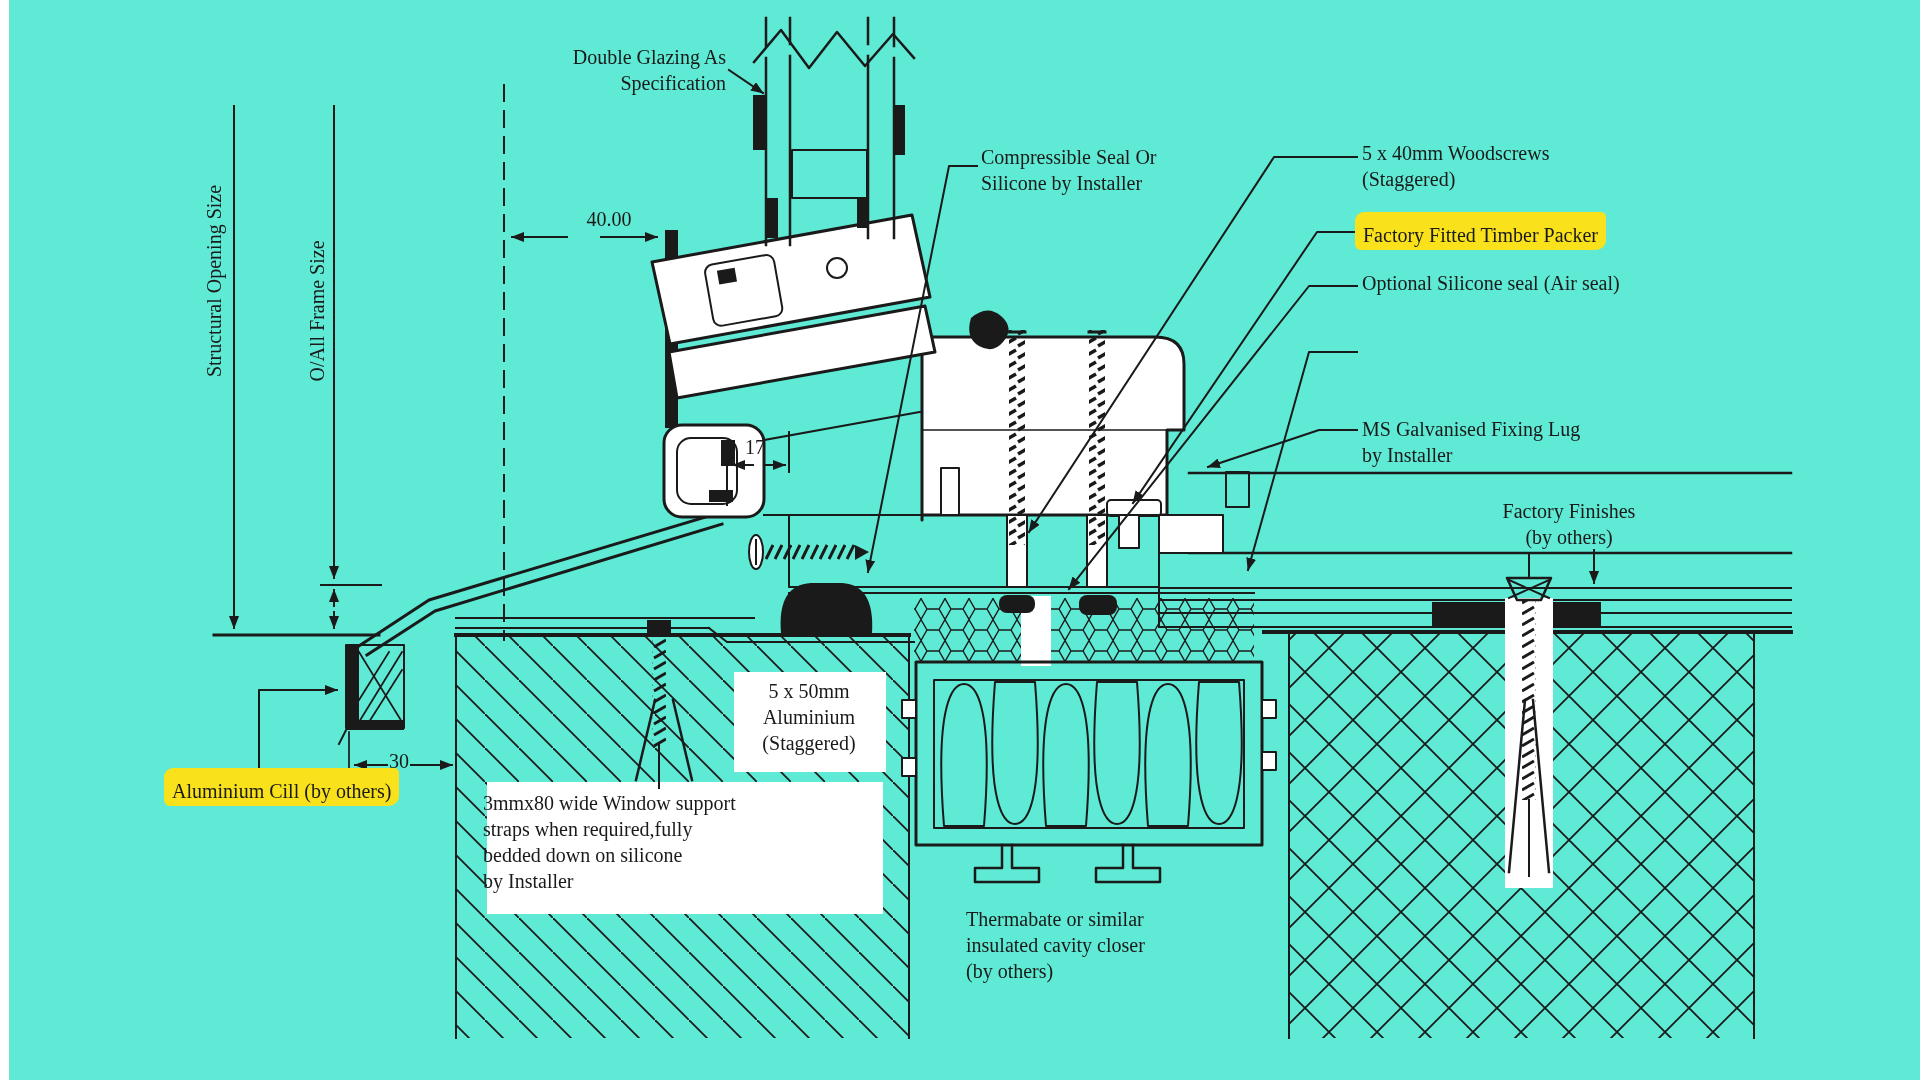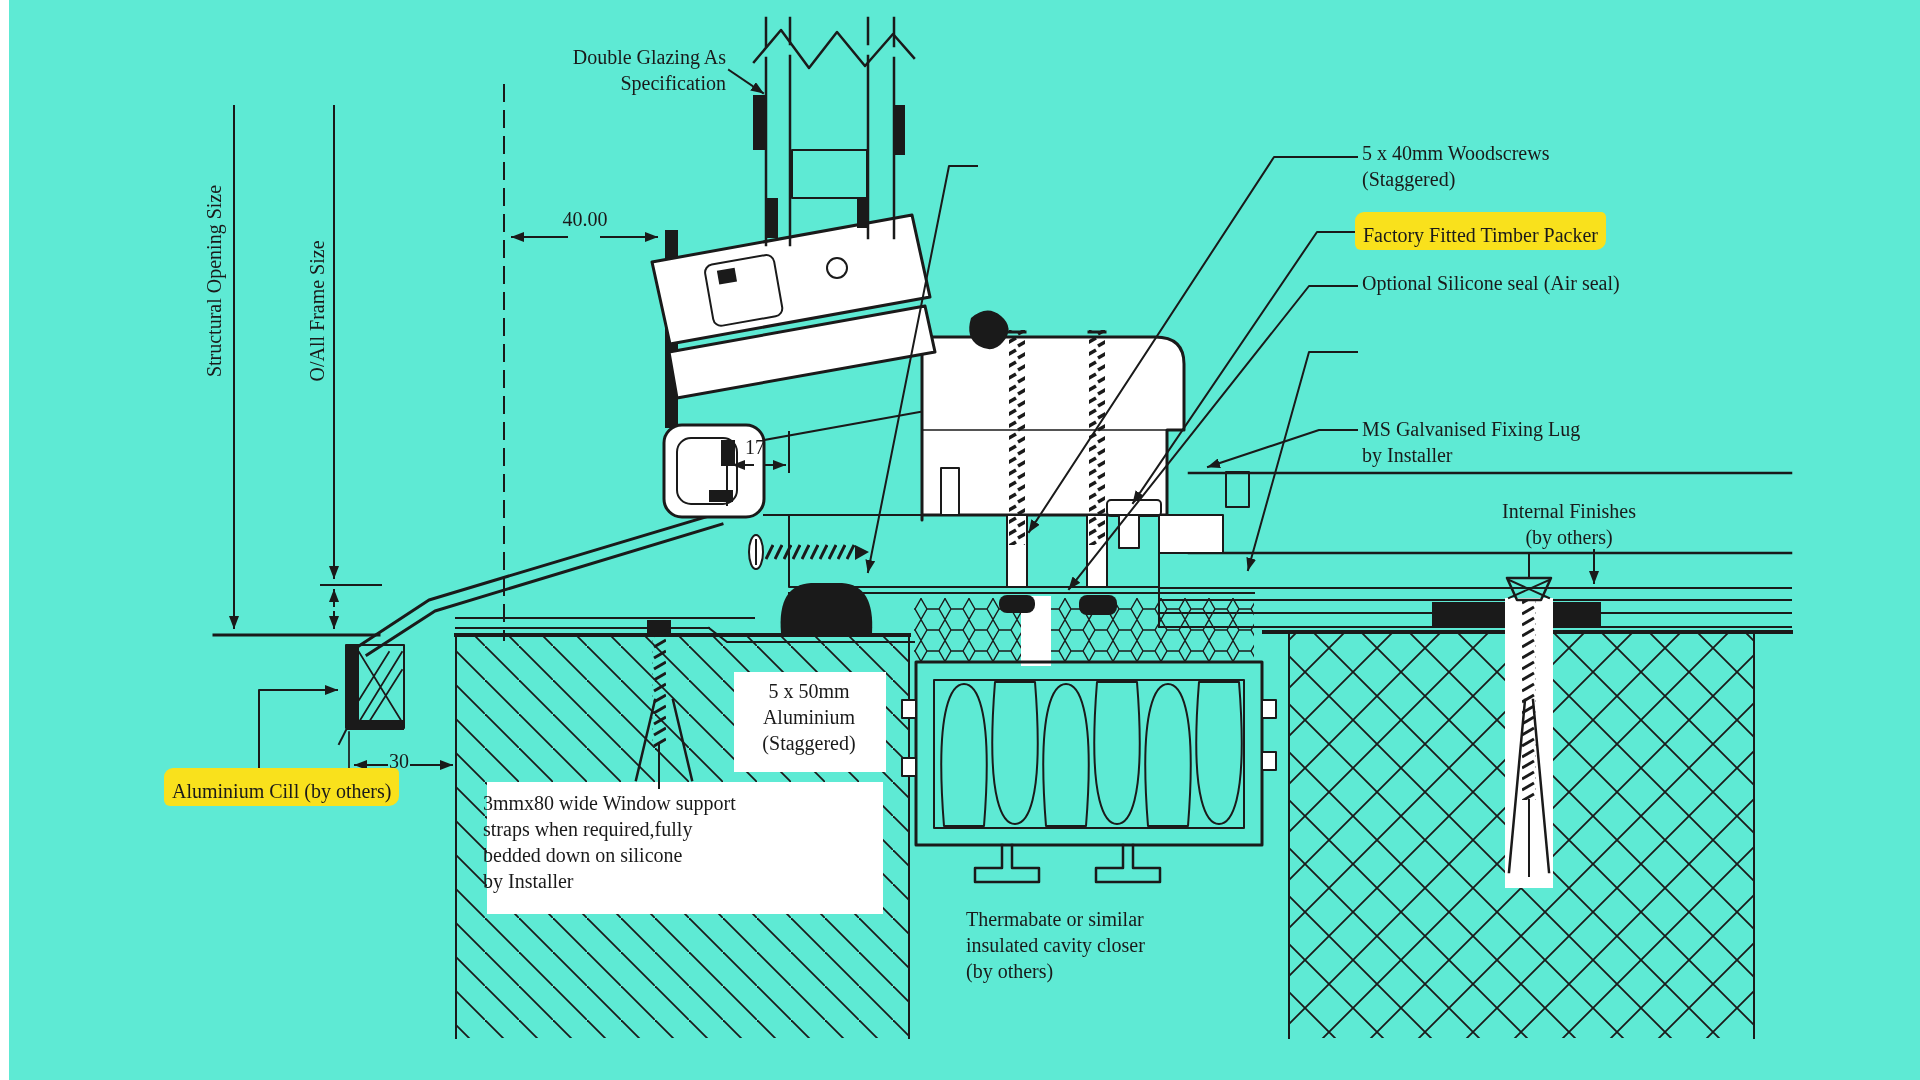--- a/index.html
+++ b/index.html
@@ -253,48 +253,52 @@
     <path class="ln s2" d="M1585,550 L1585,583" marker-end="url(#arr)"></path>
     <path class="ln s2" d="M250,768 L250,690 L328,690" marker-end="url(#arr)"></path>
   </g>
 </svg>
 
 <div class="lbl rgt" style="left:477px;top:44px;width:240px;">
   <div>Double Glazing As</div>
   <div>Specification</div>
 </div>
 
+<div class="lbl" style="left:972px;top:144px;">
+  <div>Compressible Seal Or</div>
+  <div>Silicone by Installer</div>
+</div>
 
 <div class="lbl" style="left:1353px;top:140px;">
   <div>5 x 40mm Woodscrews</div>
   <div>(Staggered)</div>
 </div>
 
 <div class="lbl" style="left:1346px;top:212px;">
   <span class="hl">Factory Fitted Timber Packer</span>
 </div>
 
 <div class="lbl" style="left:1353px;top:270px;">Optional Silicone seal (Air seal)</div>
 
 
 <div class="lbl" style="left:1353px;top:416px;">
   <div>MS Galvanised Fixing Lug</div>
   <div>by Installer</div>
 </div>
 
 <div class="lbl ctr" style="left:1460px;top:498px;width:200px;">
-  <div>Internal Finishes</div>
+  <div>Factory Finishes</div>
   <div>(by others)</div>
 </div>
 
 <div class="lbl rot ctr" style="left:95px;top:268px;width:220px;">Structural Opening Size</div>
 
 <div class="lbl rot ctr" style="left:208px;top:298px;width:200px;">O/All Frame Size</div>
 
-<div class="lbl ctr" style="left:545px;top:206px;width:62px;">40.00</div>
+<div class="lbl ctr" style="left:569px;top:206px;width:62px;">40.00</div>
 
 <div class="lbl ctr" style="left:728px;top:434px;width:36px;">17</div>
 
 <div class="lbl ctr" style="left:368px;top:748px;width:44px;">30</div>
 
 <div class="lbl" style="left:155px;top:768px;">
   <span class="hl">Aluminium Cill (by others)</span>
 </div>
 
 <div class="lbl ctr" style="left:722px;top:678px;width:156px;text-align:center;">

